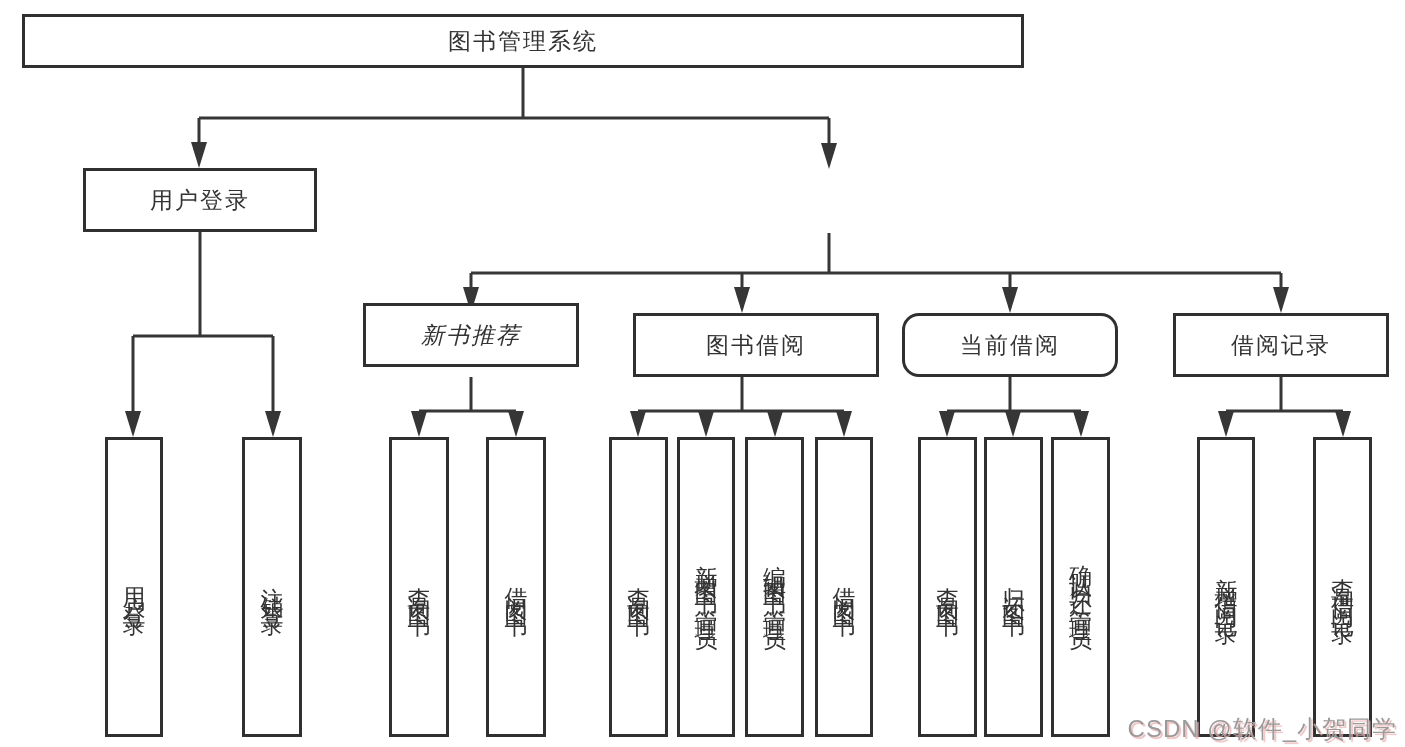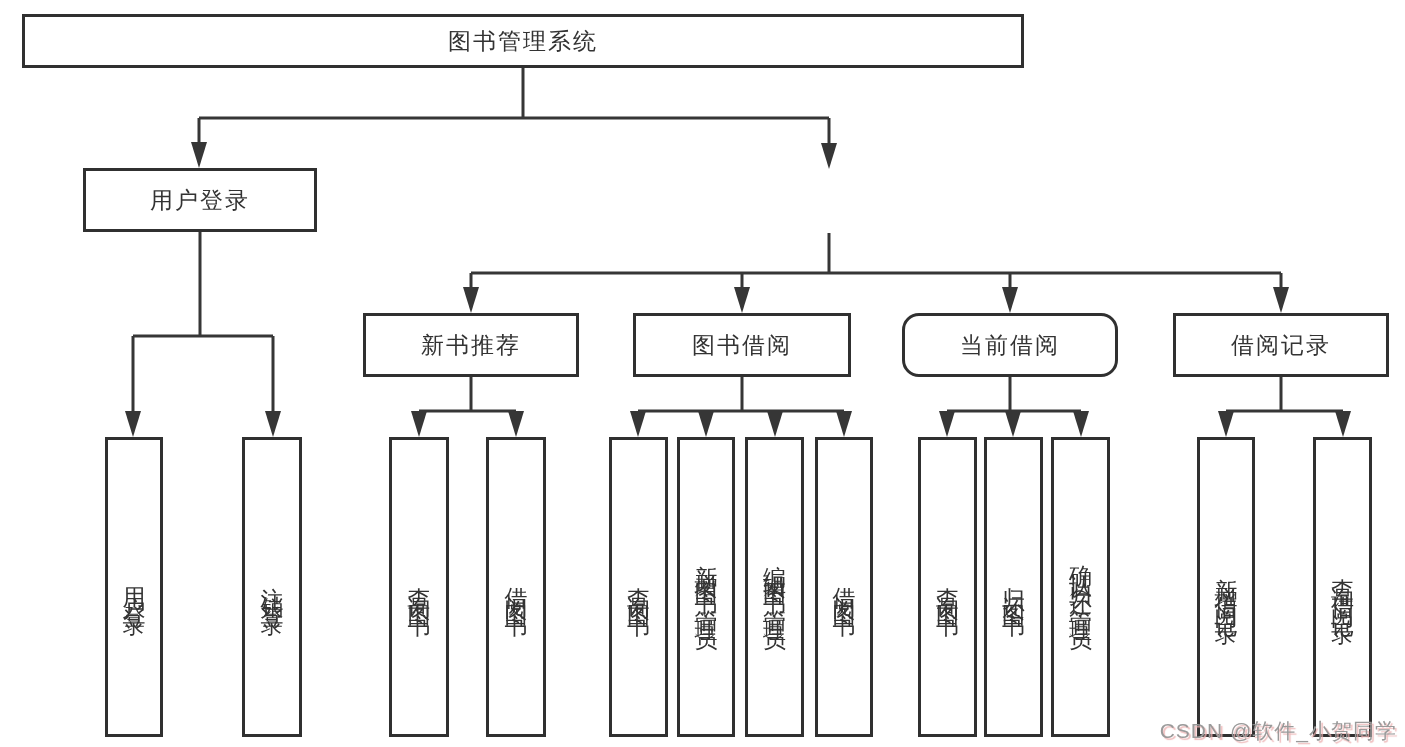--- a/index.html
+++ b/index.html
@@ -45,43 +45,43 @@
     font-size: 23px;
     line-height: 1;
     letter-spacing: 9px;
     color: #333333;
     white-space: nowrap;
   }
   
   #n-root      { left: 22px;   top: 14px;  width: 1002px; height: 54px; }
   #n-l2-user   { left: 83px;   top: 168px; width: 234px;  height: 64px; }
   #n-l2-book   { left: 712px;  top: 169px; width: 235px;  height: 64px; }
-  #n-l3-new    { left: 363px;  top: 313px; width: 216px;  height: 64px; }
-  #n-l3-borrow { left: 633px;  top: 313px; width: 218px;  height: 64px; }
+  #n-l3-new    { left: 363px;  top: 303px; width: 216px;  height: 64px; font-style: italic; }
+  #n-l3-borrow { left: 633px;  top: 313px; width: 246px;  height: 64px; }
   #n-l3-current{ left: 902px;  top: 313px; width: 216px;  height: 64px; border-radius: 17px; }
   #n-l3-record { left: 1173px; top: 313px; width: 216px;  height: 64px; }
   
   #leaf-0  { left: 105px;  width: 58px; }
   #leaf-1  { left: 242px;  width: 60px; }
   #leaf-2  { left: 389px;  width: 60px; }
   #leaf-3  { left: 486px;  width: 60px; }
   #leaf-4  { left: 609px;  width: 59px; }
   #leaf-5  { left: 677px;  width: 58px; }
   #leaf-6  { left: 745px;  width: 59px; }
   #leaf-7  { left: 815px;  width: 58px; }
   #leaf-8  { left: 918px;  width: 59px; }
   #leaf-9  { left: 984px;  width: 59px; }
   #leaf-10 { left: 1051px; width: 59px; }
   #leaf-11 { left: 1197px; width: 58px; }
   #leaf-12 { left: 1313px; width: 59px; }
   .watermark {
     position: absolute;
     right: 8px;
     bottom: 2px;
-    font-size: 21px;
+    font-size: 24px;
     color: #9a9a9a;
     text-shadow: 2px 2px 1px rgba(236, 178, 178, 0.85);
     letter-spacing: 1px;
   }
   .stroke { stroke: #363636; stroke-width: 3; fill: none; }
   .arrow  { fill: #363636; stroke: none; }
 </style>
 </head>
 <body>
 

